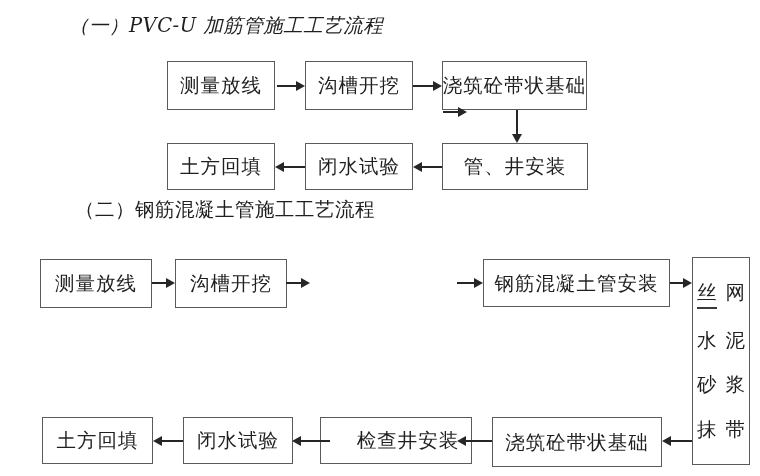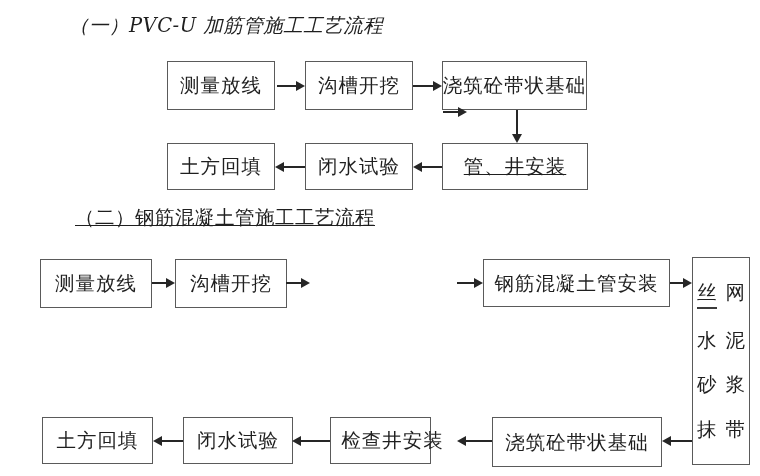--- a/index.html
+++ b/index.html
@@ -43,21 +43,21 @@
 <div class="canvas">
 
   <div class="title" style="left:69px; top:12px;font-style:italic;">（一）PVC-U 加筋管施工工艺流程</div>
 
   <div class="node" style="left:167px; top:61px; width:108px; height:49px;">测量放线</div>
   <div class="node" style="left:305px; top:61px; width:108px; height:49px;">沟槽开挖</div>
   <div class="node" style="left:442px; top:61px; width:145px; height:49px;">浇筑砼带状基础</div>
 
   <div class="node" style="left:167px; top:143px; width:108px; height:47px;">土方回填</div>
   <div class="node" style="left:305px; top:143px; width:108px; height:47px;">闭水试验</div>
-  <div class="node" style="left:442px; top:143px; width:146px; height:47px;text-decoration:underline;">管、井安装</div>
+  <div class="node" style="left:442px; top:143px; width:146px; height:47px;">管、井安装</div>
 
   <div>
     <div class="shaft" style="left:277px; top:85px; width:19px; height:2px;"></div>
     <div class="head-r" style="left:296px; top:81px;"></div>
   </div>
   <div>
     <div class="shaft" style="left:413px; top:85px; width:20px; height:2px;"></div>
     <div class="head-r" style="left:433px; top:81px;"></div>
   </div>
   <div>
@@ -70,21 +70,21 @@
   </div>
   <div>
     <div class="head-l" style="left:413px; top:162px;"></div>
     <div class="shaft" style="left:422px; top:166px; width:20px; height:2px;"></div>
   </div>
   <div>
     <div class="head-l" style="left:275px; top:162px;"></div>
     <div class="shaft" style="left:284px; top:166px; width:21px; height:2px;"></div>
   </div>
 
-  <div class="title" style="left:75px; top:204px;text-decoration:underline;">（二）钢筋混凝土管施工工艺流程</div>
+  <div class="title" style="left:75px; top:196px;">（二）钢筋混凝土管施工工艺流程</div>
 
   <div class="node" style="left:40px; top:259px; width:112px; height:49px;">测量放线</div>
   <div class="node" style="left:175px; top:259px; width:112px; height:49px;">沟槽开挖</div>
   <div class="node" style="left:483px; top:259px; width:187px; height:48px;">钢筋混凝土管安装</div>
 
   <div class="node vnode" style="left:692px; top:257px; width:58px; height:208px;">
     <div class="vrow">
       <span class="u">丝</span>
       <span>网</span>
     </div>
@@ -97,21 +97,21 @@
       <span>浆</span>
     </div>
     <div class="vrow">
       <span>抹</span>
       <span>带</span>
     </div>
   </div>
 
   <div class="node" style="left:42px; top:417px; width:111px; height:47px;">土方回填</div>
   <div class="node" style="left:183px; top:417px; width:110px; height:47px;">闭水试验</div>
-  <div class="node" style="left:330px; top:417px; width:101px; height:47px;padding-left:24px;">检查井安装</div>
+  <div class="node" style="left:320px; top:417px; width:152px; height:47px;padding-left:24px;">检查井安装</div>
   <div class="node" style="left:492px; top:417px; width:170px; height:50px;">浇筑砼带状基础</div>
 
   <div>
     <div class="shaft" style="left:152px; top:282px; width:14px; height:2px;"></div>
     <div class="head-r" style="left:166px; top:278px;"></div>
   </div>
   <div>
     <div class="shaft" style="left:286px; top:282px; width:15px; height:2px;"></div>
     <div class="head-r" style="left:301px; top:278px;"></div>
   </div>

